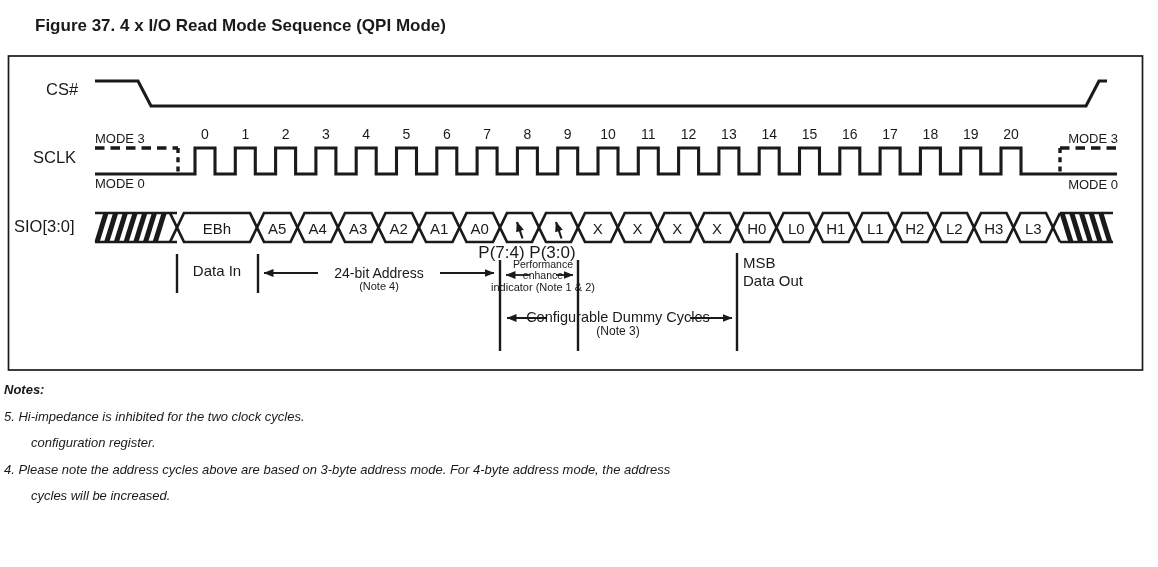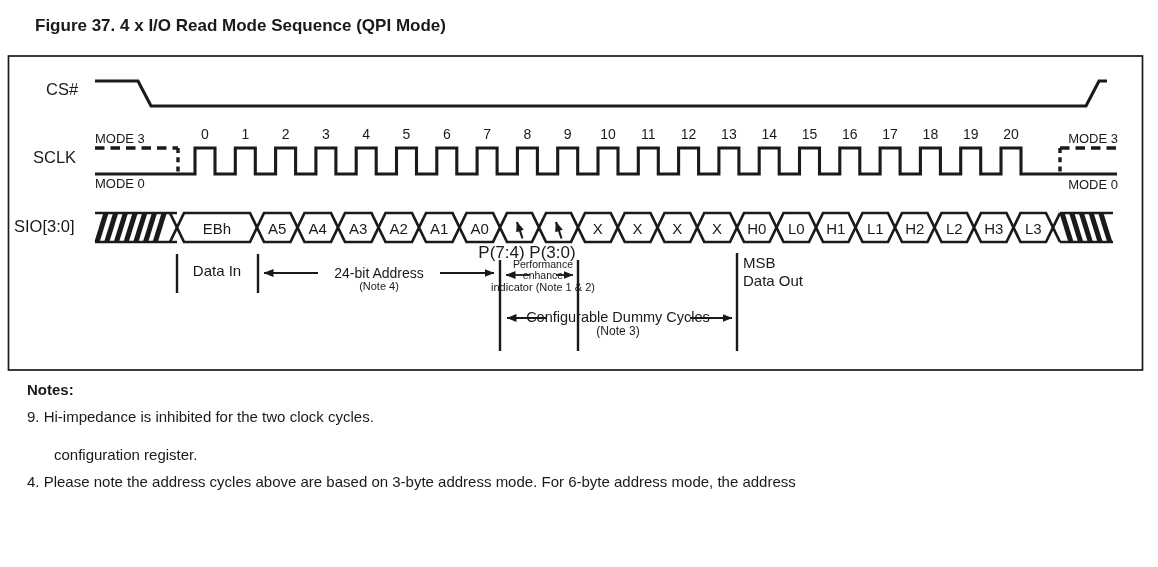--- a/index.html
+++ b/index.html
@@ -31,27 +31,27 @@
   .ann{font-size:15px;text-anchor:middle;}
   .annL{font-size:15px;}
   .addr{font-size:14px;text-anchor:middle;}
   .subnote{font-size:11px;text-anchor:middle;}
   .plab{font-size:17px;text-anchor:middle;}
   .perf{font-size:10.5px;text-anchor:middle;}
   .dummy{font-size:14.5px;text-anchor:middle;}
   .dnote{font-size:12px;text-anchor:middle;}
   
   .notes{
-    position:absolute;left:27px;top:377px;width:1124px;
-    font-size:15px;line-height:26.6px;
+    position:absolute;left:4px;top:377px;width:1124px;
+    font-size:13px;line-height:26.6px;font-style:italic;
   }
   .notes-head{font-weight:bold;white-space:nowrap;}
   .note-line{white-space:nowrap;}
   .note-just{white-space:normal;text-align:justify;text-align-last:justify;}
-  .note-cont{padding-left:27px;margin-top:12px;}
+  .note-cont{padding-left:27px;}
 </style>
 </head>
 <body>
 
 <div class="fig-title">Figure 37. 4 x I/O Read Mode Sequence (QPI Mode)</div>
 
 <svg id="tdiag" width="1158" height="317" viewBox="0 0 1158 317">
   <defs>
     <marker id="ah" viewBox="0 0 10 8" refX="9.5" refY="4" markerWidth="10" markerHeight="8" markerUnits="userSpaceOnUse" orient="auto">
       <path d="M0,0 L10,4 L0,8 Z" fill="#1a1a1a"></path>
@@ -192,16 +192,17 @@
   <text class="annL" x="743" y="231">Data Out</text>
 
   <path class="arrow" d="M546,263 H507" marker-end="url(#ah)"></path>
   <path class="arrow" d="M690,263 H732" marker-end="url(#ah)"></path>
   <text class="dummy" x="618" y="267">Configurable Dummy Cycles</text>
   <text class="dnote" x="618" y="280">(Note 3)</text>
 </svg>
 
 <div class="notes">
   <div class="notes-head">Notes:</div>
-  <div class="note-line">9. Hi-impedance is inhibited for the two clock cycles.</div>
+  <div class="note-line">5. Hi-impedance is inhibited for the two clock cycles.</div>
   <div class="note-line note-cont">configuration register.</div>
-  <div class="note-line">4. Please note the address cycles above are based on 3-byte address mode. For 6-byte address mode, the address</div>
+  <div class="note-line">4. Please note the address cycles above are based on 3-byte address mode. For 4-byte address mode, the address</div>
+  <div class="note-line note-cont">cycles will be increased.</div>
 </div>
 
 </body></html>

